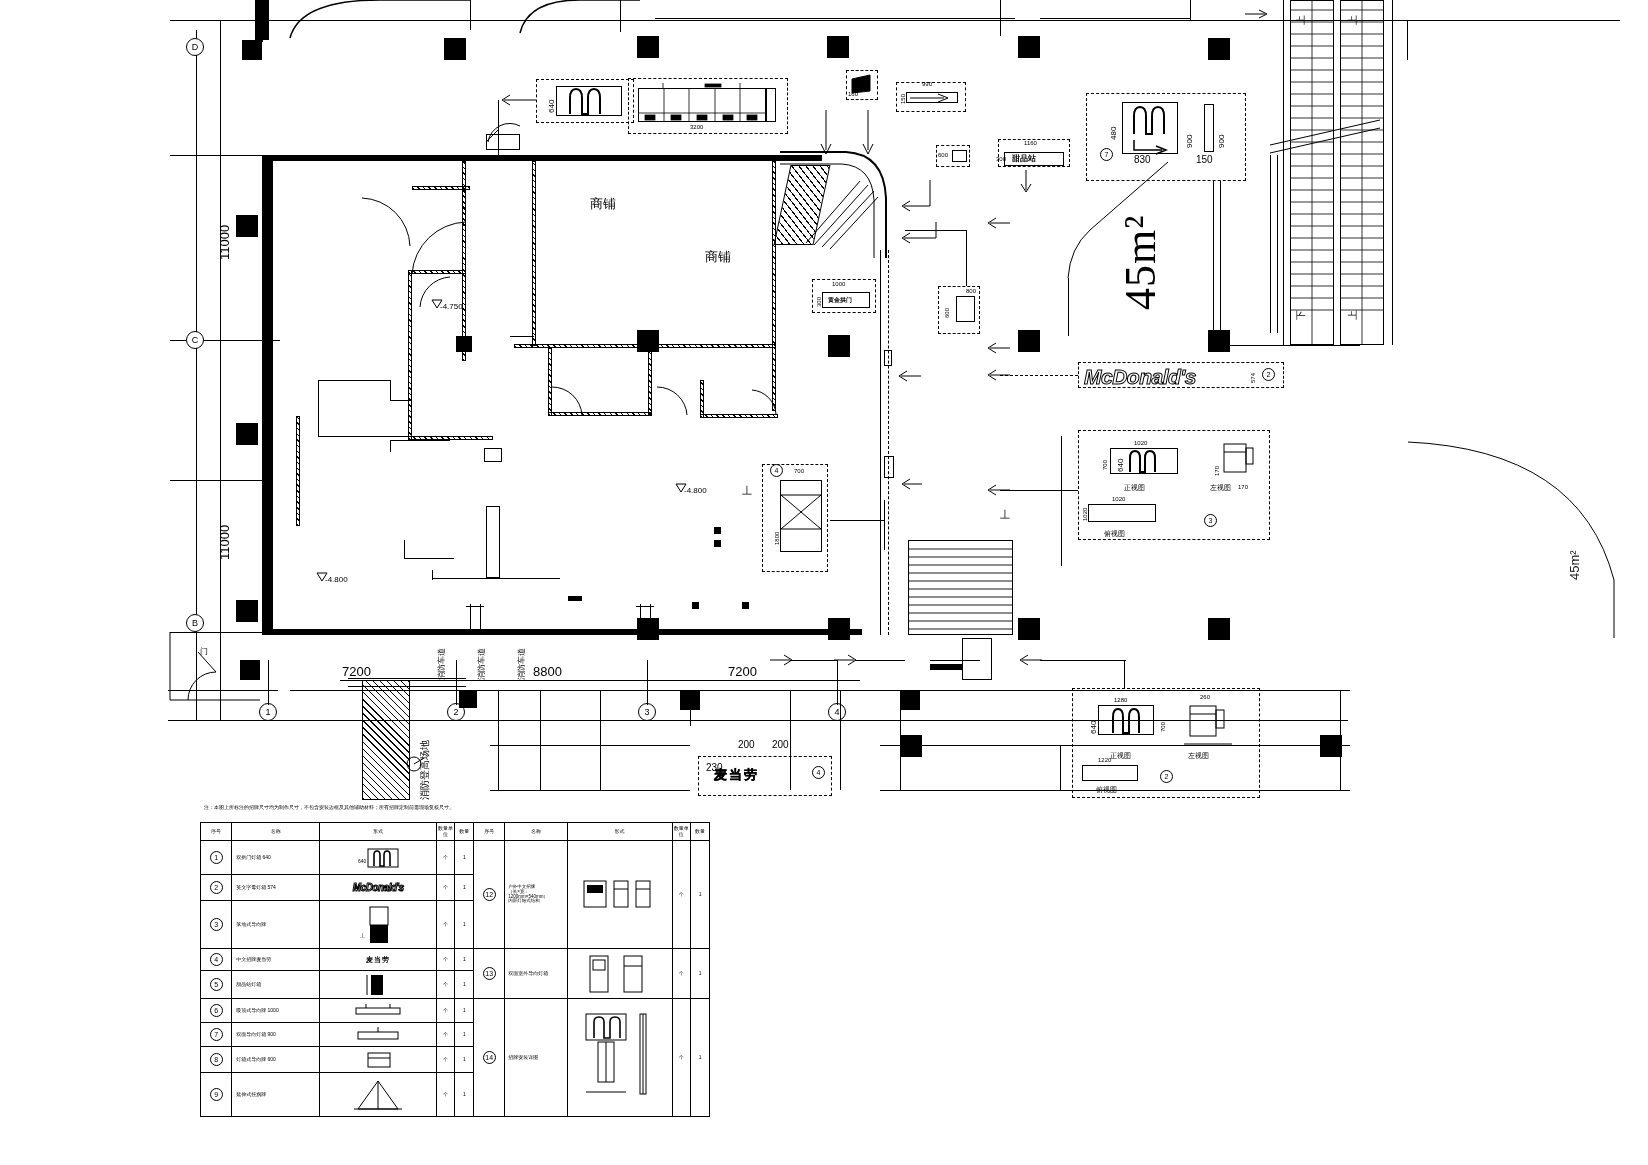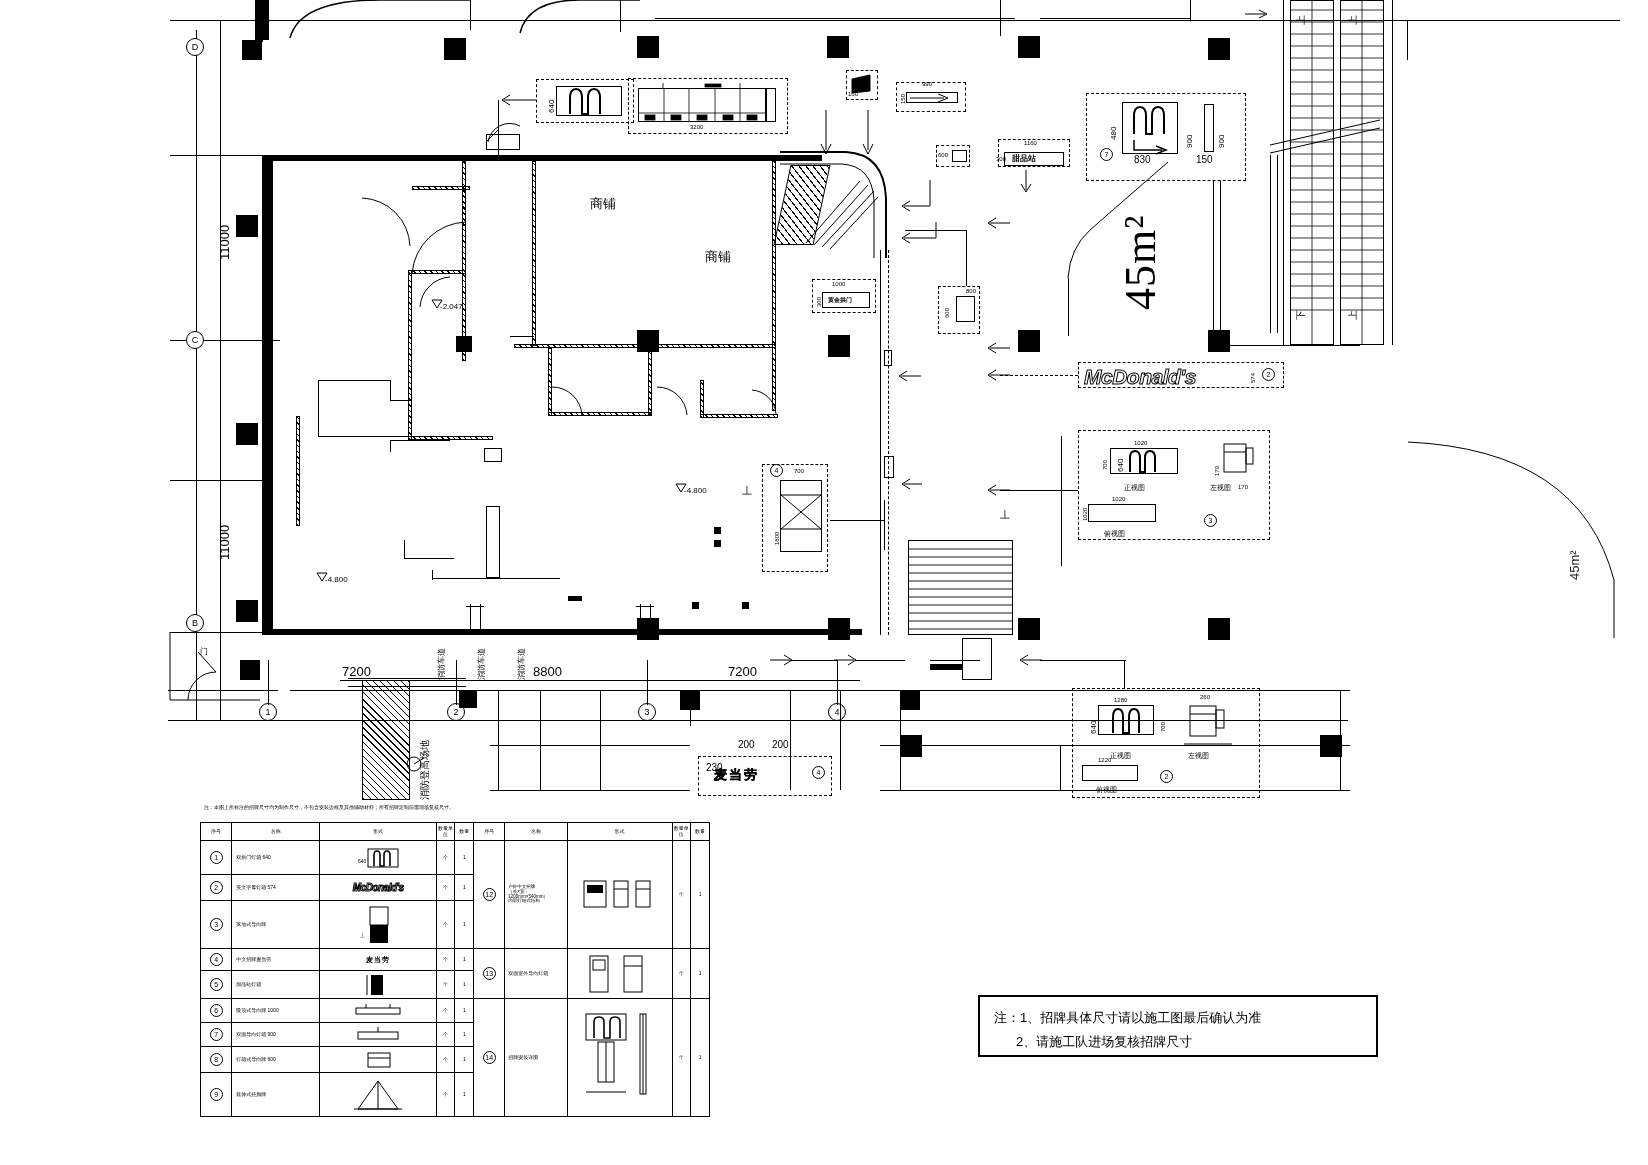--- a/index.html
+++ b/index.html
@@ -131,21 +131,21 @@
   <svg style="position:absolute;left:655px;top:385px;" width="40" height="32">
     <path d="M 2 2 A 30 30 0 0 1 32 30" fill="none" stroke="#000" stroke-width="1"></path>
   </svg>
   <svg style="position:absolute;left:750px;top:388px;" width="30" height="30">
     <path d="M 2 2 A 26 26 0 0 1 26 26" fill="none" stroke="#000" stroke-width="1"></path>
   </svg>
 
   <div class="txt13" style="left:590px;top:197px;">商铺</div>
   <div class="txt13" style="left:705px;top:250px;">商铺</div>
 
-  <div class="txt8" style="left:440px;top:303px;">-2.047</div>
+  <div class="txt8" style="left:440px;top:303px;">-4.750</div>
   <svg style="position:absolute;left:432px;top:300px;" width="10" height="8">
       <path d="M0 0 L10 0 L5 8 Z" fill="none" stroke="#000"></path>
     </svg>
   <div class="txt8" style="left:684px;top:487px;">-4.800</div>
   <svg style="position:absolute;left:676px;top:484px;" width="10" height="8">
       <path d="M0 0 L10 0 L5 8 Z" fill="none" stroke="#000"></path>
     </svg>
   <div class="txt8" style="left:325px;top:576px;">-4.800</div>
   <svg style="position:absolute;left:317px;top:573px;" width="10" height="8">
       <path d="M0 0 L10 0 L5 8 Z" fill="none" stroke="#000"></path>
@@ -761,18 +761,14 @@
             <line x1="30" y1="6" x2="30" y2="34" stroke="#000"></line>
             <line x1="6" y1="34" x2="54" y2="34" stroke="#000"></line>
           </svg>
         </td>
         <td>个</td>
         <td>1</td>
       </tr>
     </tbody>
   </table>
 
-  <div class="notebox" style="left:978px;top:995px;width:400px;height:62px;">
-    <div class="nl" style="left:14px;top:12px;">注：1、招牌具体尺寸请以施工图最后确认为准</div>
-    <div class="nl" style="left:36px;top:36px;">2、请施工队进场复核招牌尺寸</div>
-  </div>
 
 </div>
 
 </body></html>

